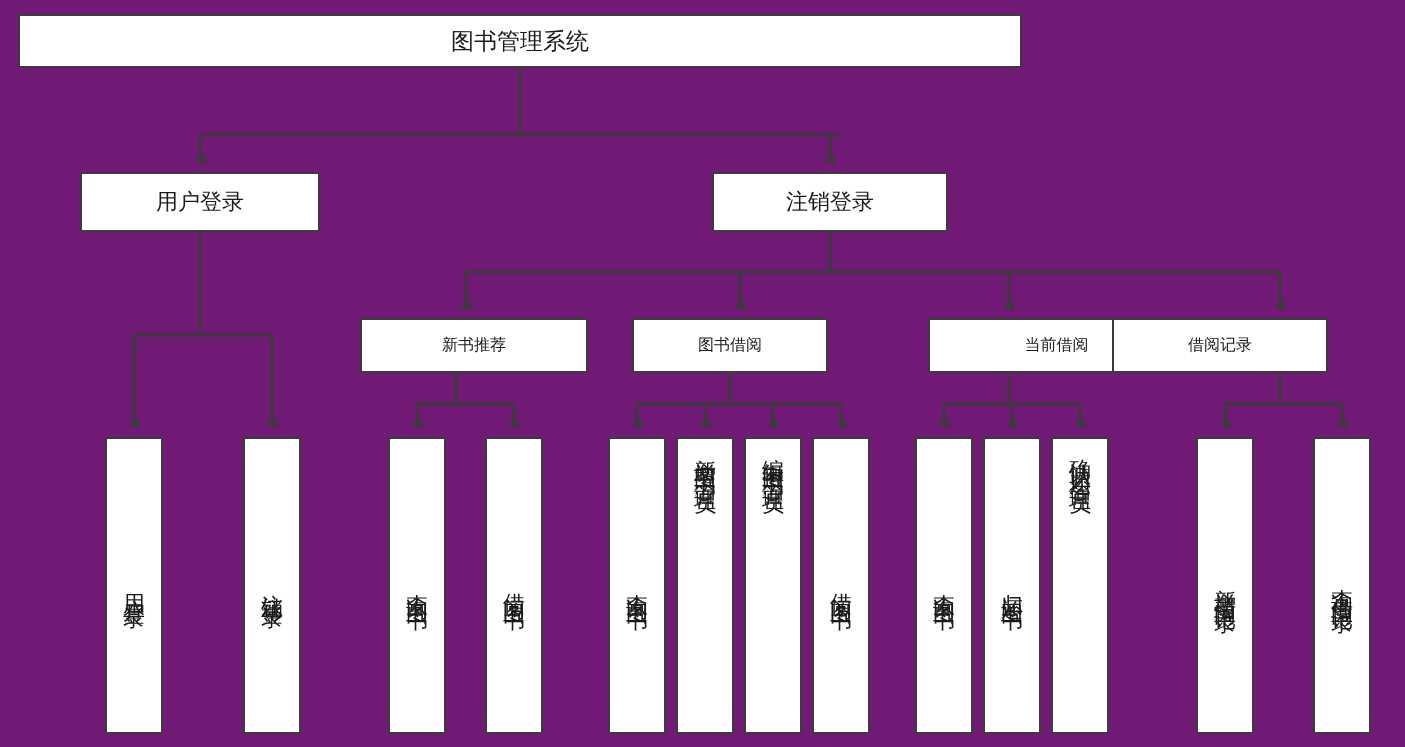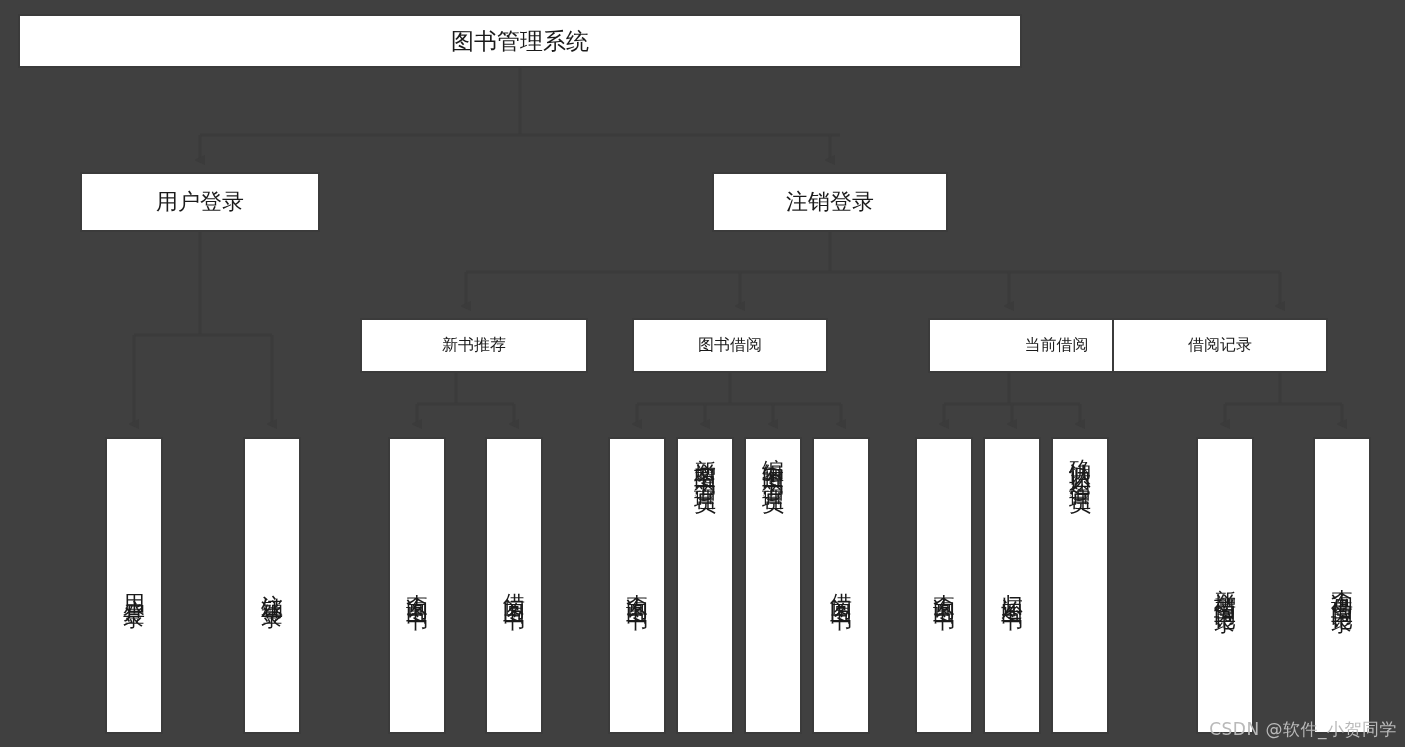--- a/index.html
+++ b/index.html
@@ -7,21 +7,21 @@
     padding: 0;
     background: #ffffff;
   }
   body {
     font-family: "DejaVu Sans", "Liberation Sans", sans-serif;
   }
   #canvas {
     position: relative;
     width: 1405px;
     height: 747px;
-    background: #404040;
+    background: #701a75;
     overflow: hidden;
     text-align: right;
   }
   svg.wires {
     position: absolute;
     left: 0;
     top: 0;
     width: 1405px;
     height: 747px;
     pointer-events: none;
@@ -215,14 +215,13 @@
           <span class="vlabel">新增借阅记录</span>
         </div>
       </div>
       <div class="node" style="left: 1313px; top: 437px; width: 58px; height: 297px;">
         <div class="leaf-inner" style="width: 100%;">
           <span class="vlabel">查询借阅记录</span>
         </div>
       </div>
     </div>
 
-  <div class="watermark">CSDN @软件_小贺同学</div>
 </div>
 
 </body></html>

